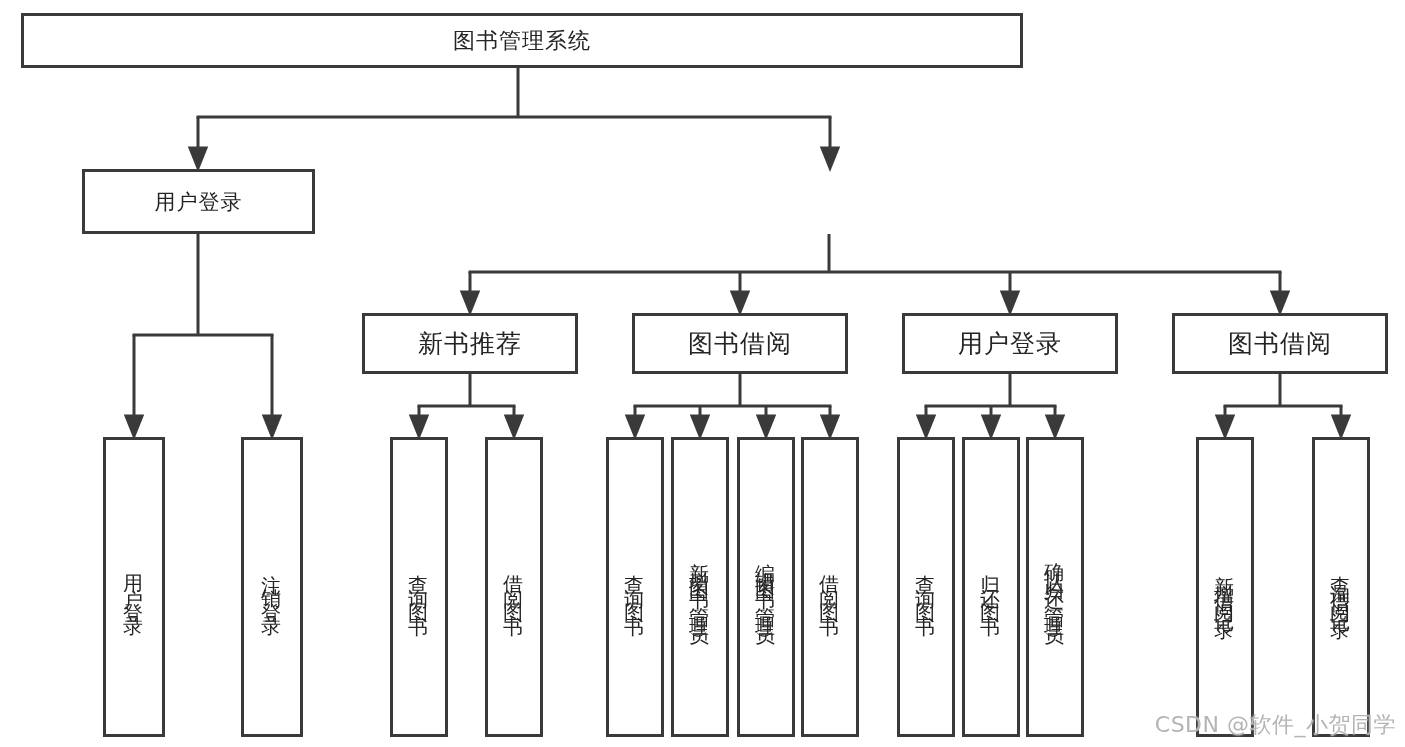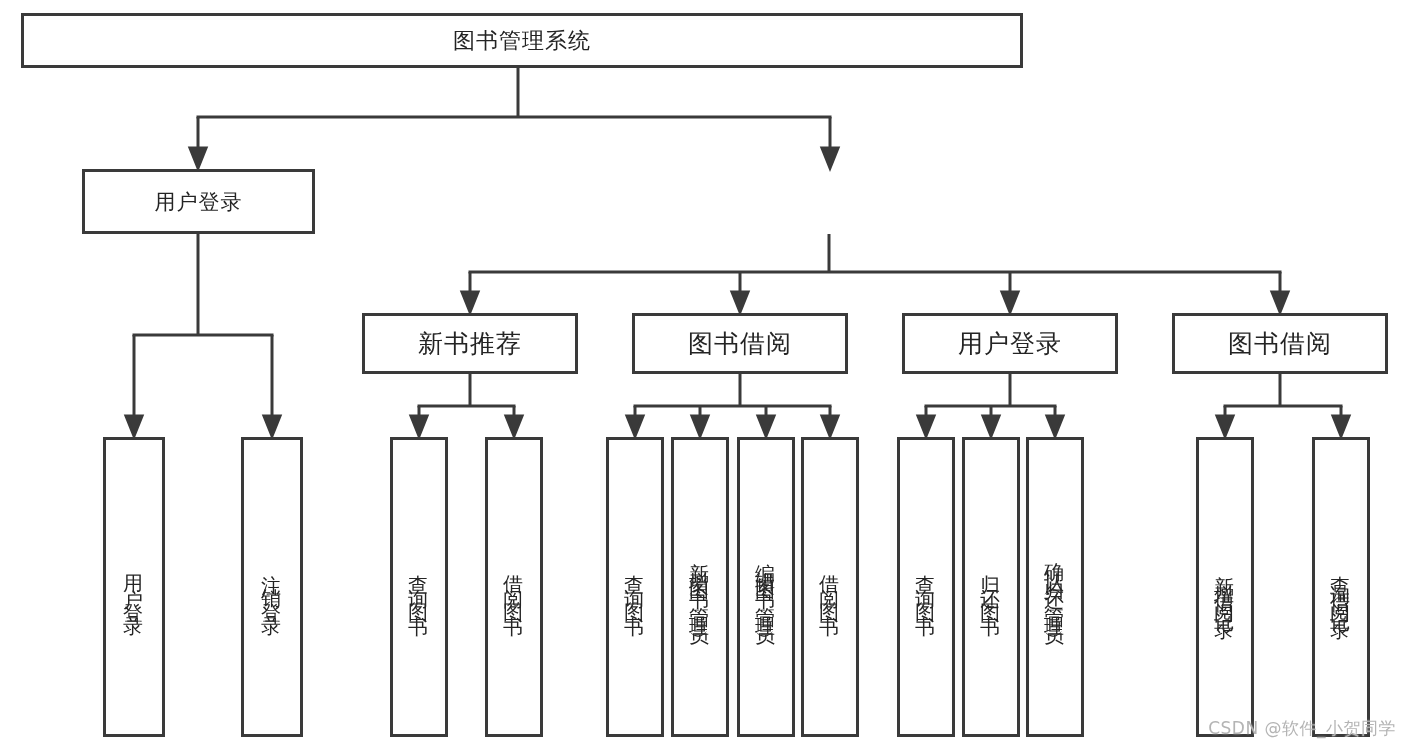--- a/index.html
+++ b/index.html
@@ -53,21 +53,21 @@
     font-size: 20px;
     letter-spacing: 14px;
     white-space: nowrap;
     color: var(--text);
   }
   .vtext.tight { letter-spacing: 9px; }
   .watermark {
     position: absolute;
     right: 9px;
     bottom: 7px;
-    font-size: 17px;
+    font-size: 22px;
     letter-spacing: 0.5px;
     color: var(--watermark);
     z-index: 5;
     text-shadow: 0 0 2px rgba(255,255,255,0.8);
   }
 </style>
 </head>
 <body>
 
 <div class="canvas">

